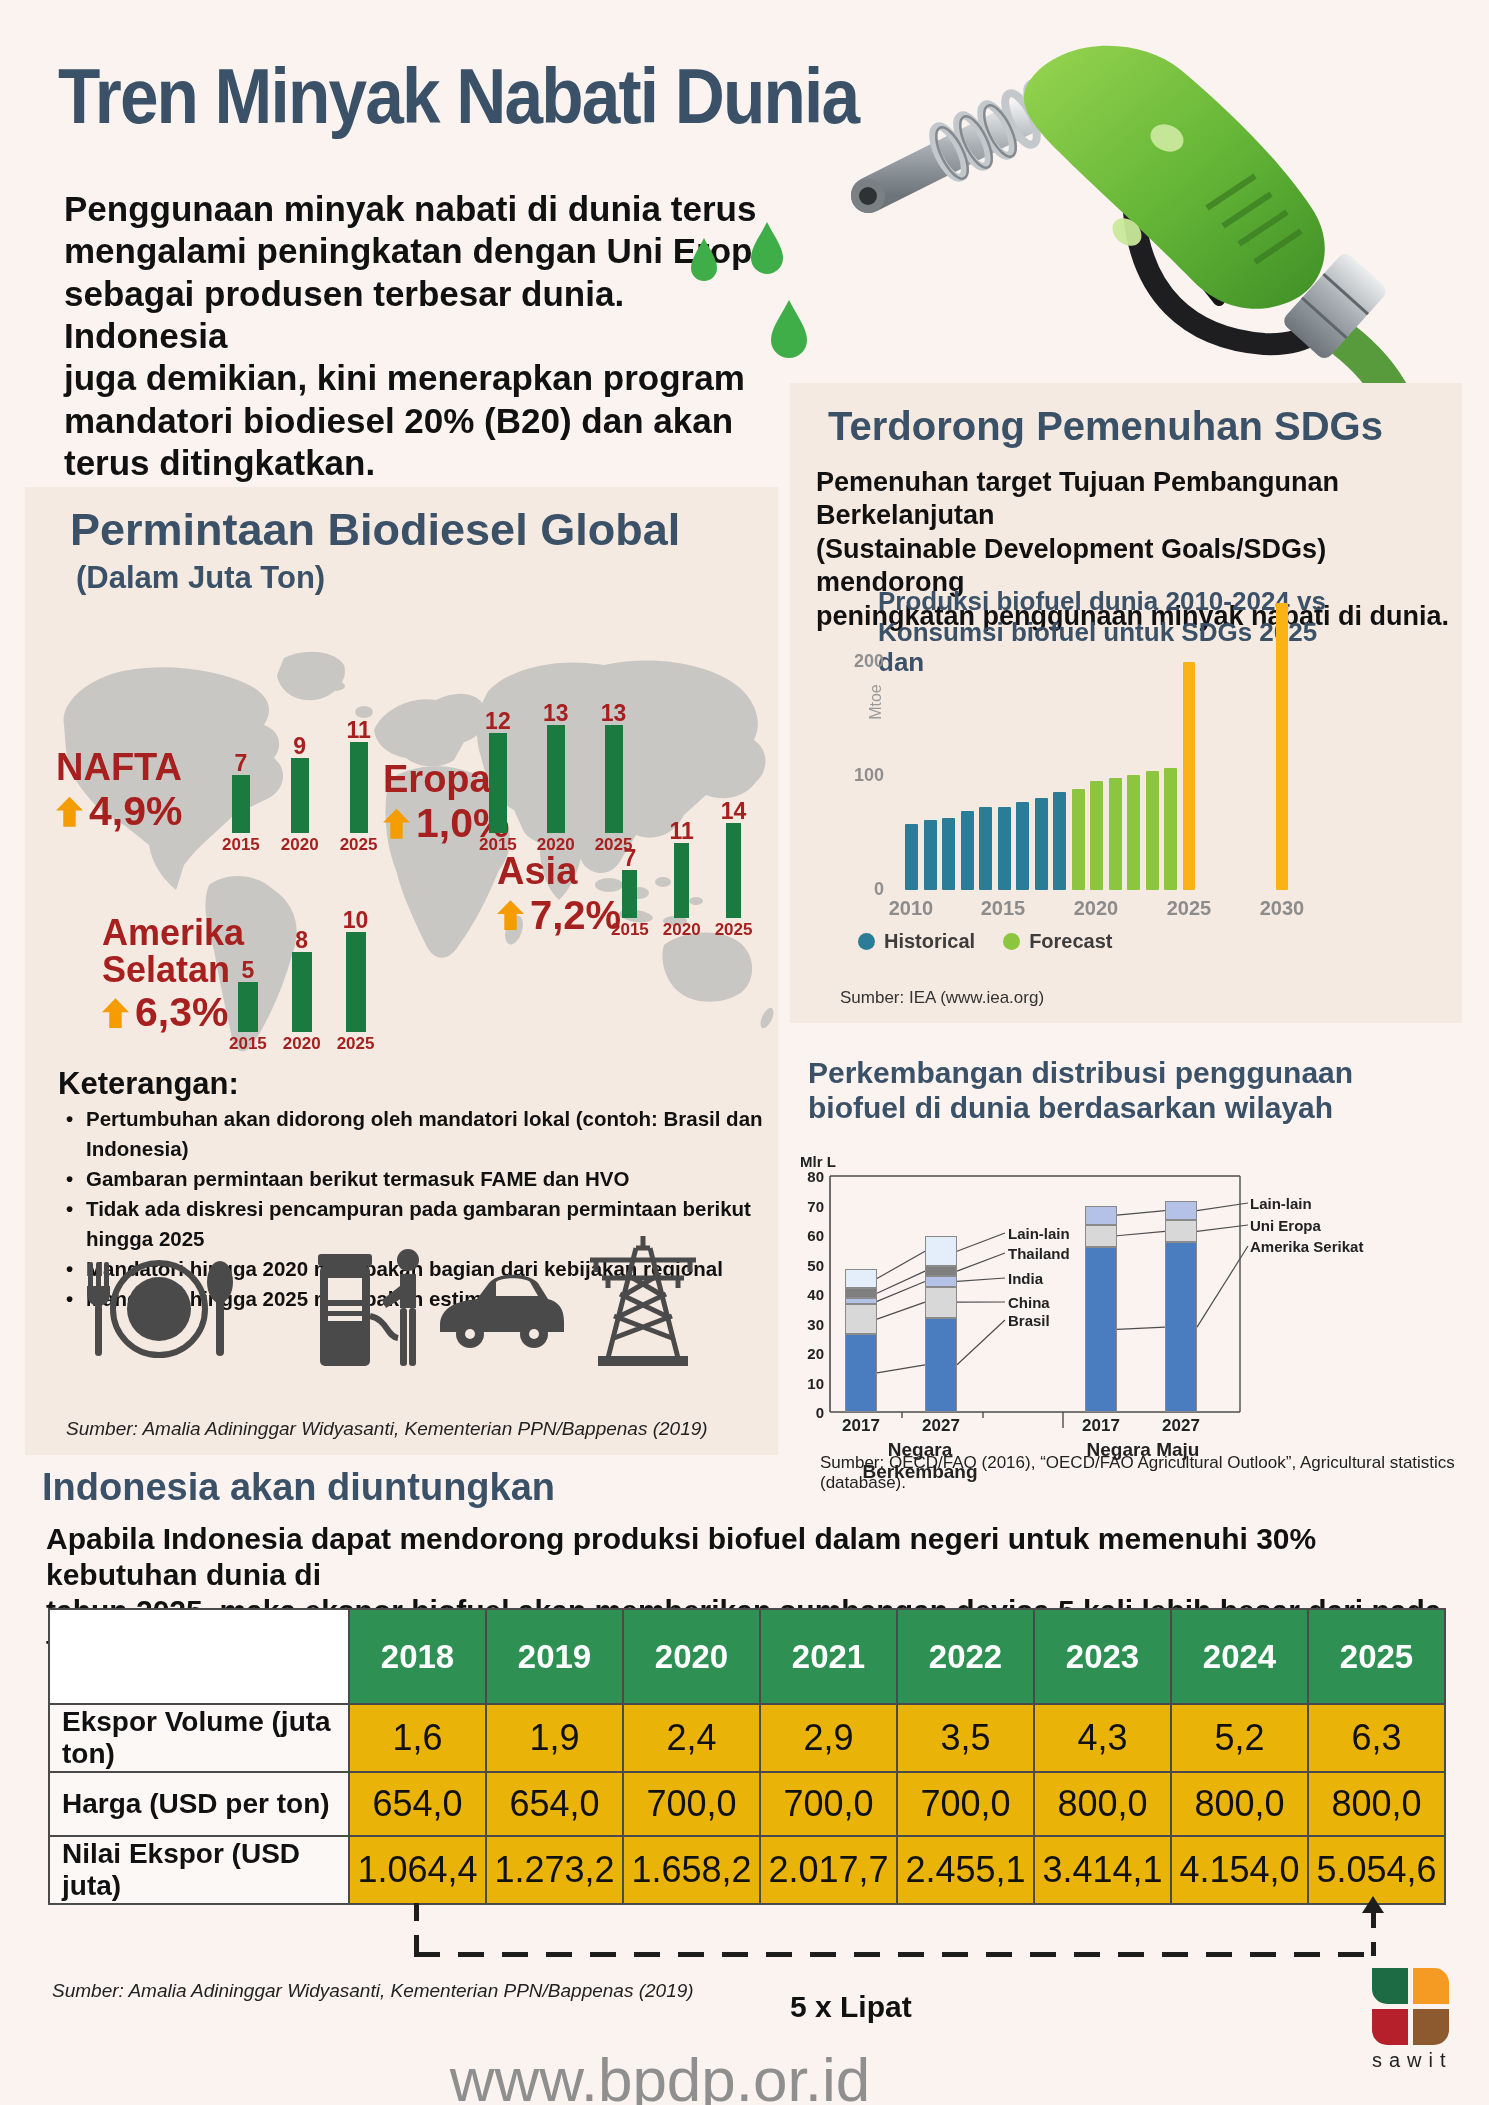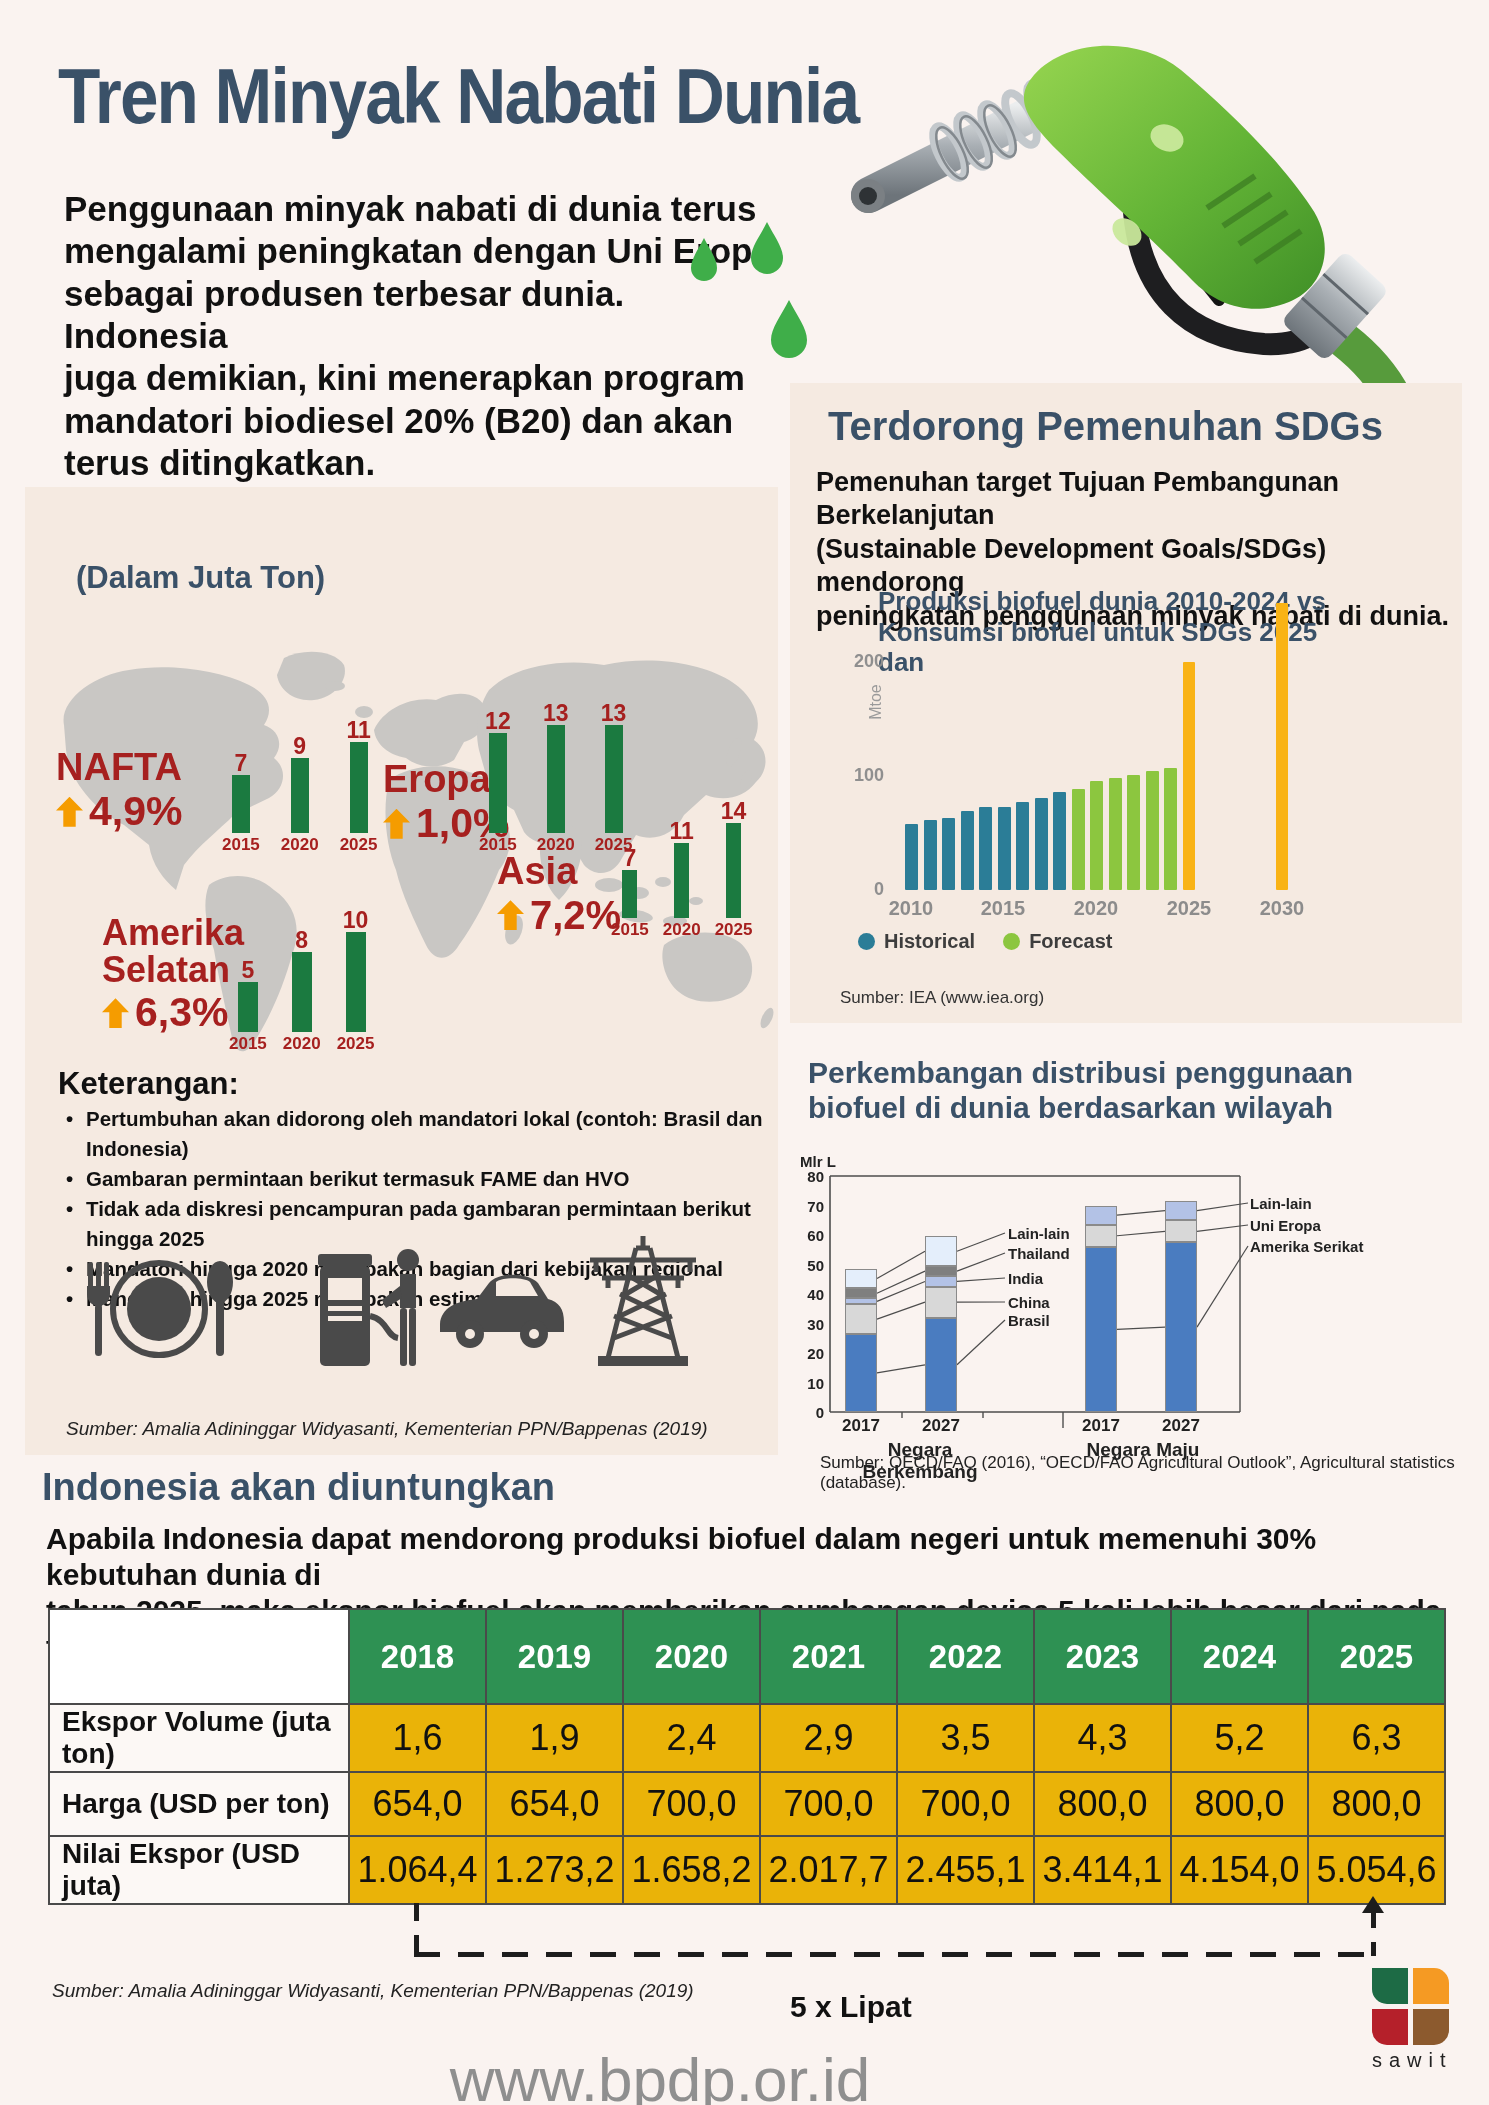--- a/index.html
+++ b/index.html
@@ -164,20 +164,21 @@
     <g fill="#3fae49">
       <path d="M85,238 C91,250 98,259 98,268 A13,13 0 1,1 72,268 C72,259 79,250 85,238 Z"></path>
       <path d="M148,222 C155,236 164,247 164,258 A16,16 0 1,1 132,258 C132,247 141,236 148,222 Z"></path>
       <path d="M170,300 C178,316 188,328 188,340 A18,18 0 1,1 152,340 C152,328 162,316 170,300 Z"></path>
     </g>
   </svg>
 
   <div class="abs panel left-panel"></div>
   <div class="abs panel right-panel"></div>
 
+  <h2 class="abs bio-title blue">Permintaan Biodiesel Global</h2>
   <div class="abs bio-subtitle blue">(Dalam Juta Ton)</div>
 
   <svg class="abs map-svg" width="745" height="430" viewBox="0 0 745 430">
     <g fill="#c9c7c4">
       <path d="M30,95 C25,70 60,45 95,40 C135,33 185,40 215,55 C235,65 240,80 230,95 C245,100 250,115 240,128 C255,140 250,160 235,168 L200,185 C185,200 165,215 150,235 L142,260 C130,250 118,235 115,215 L90,195 C60,180 35,150 32,120 Z"></path>
       <path d="M250,28 C270,18 300,20 310,35 C315,50 300,68 280,70 C260,72 245,60 243,45 Z"></path>
       <ellipse cx="330" cy="82" rx="9" ry="6"></ellipse>
       <ellipse cx="301" cy="56" rx="10" ry="5"></ellipse>
       <path d="M175,255 C195,240 225,245 240,260 C262,275 268,300 258,325 C250,355 235,390 220,412 C212,425 202,425 198,408 C192,380 185,350 180,320 C172,295 168,272 175,255 Z"></path>
       <path d="M340,100 C350,78 378,66 402,70 C425,58 448,64 452,80 C455,95 445,108 430,112 L420,130 C405,140 385,138 372,128 C355,125 342,115 340,100 Z"></path>

